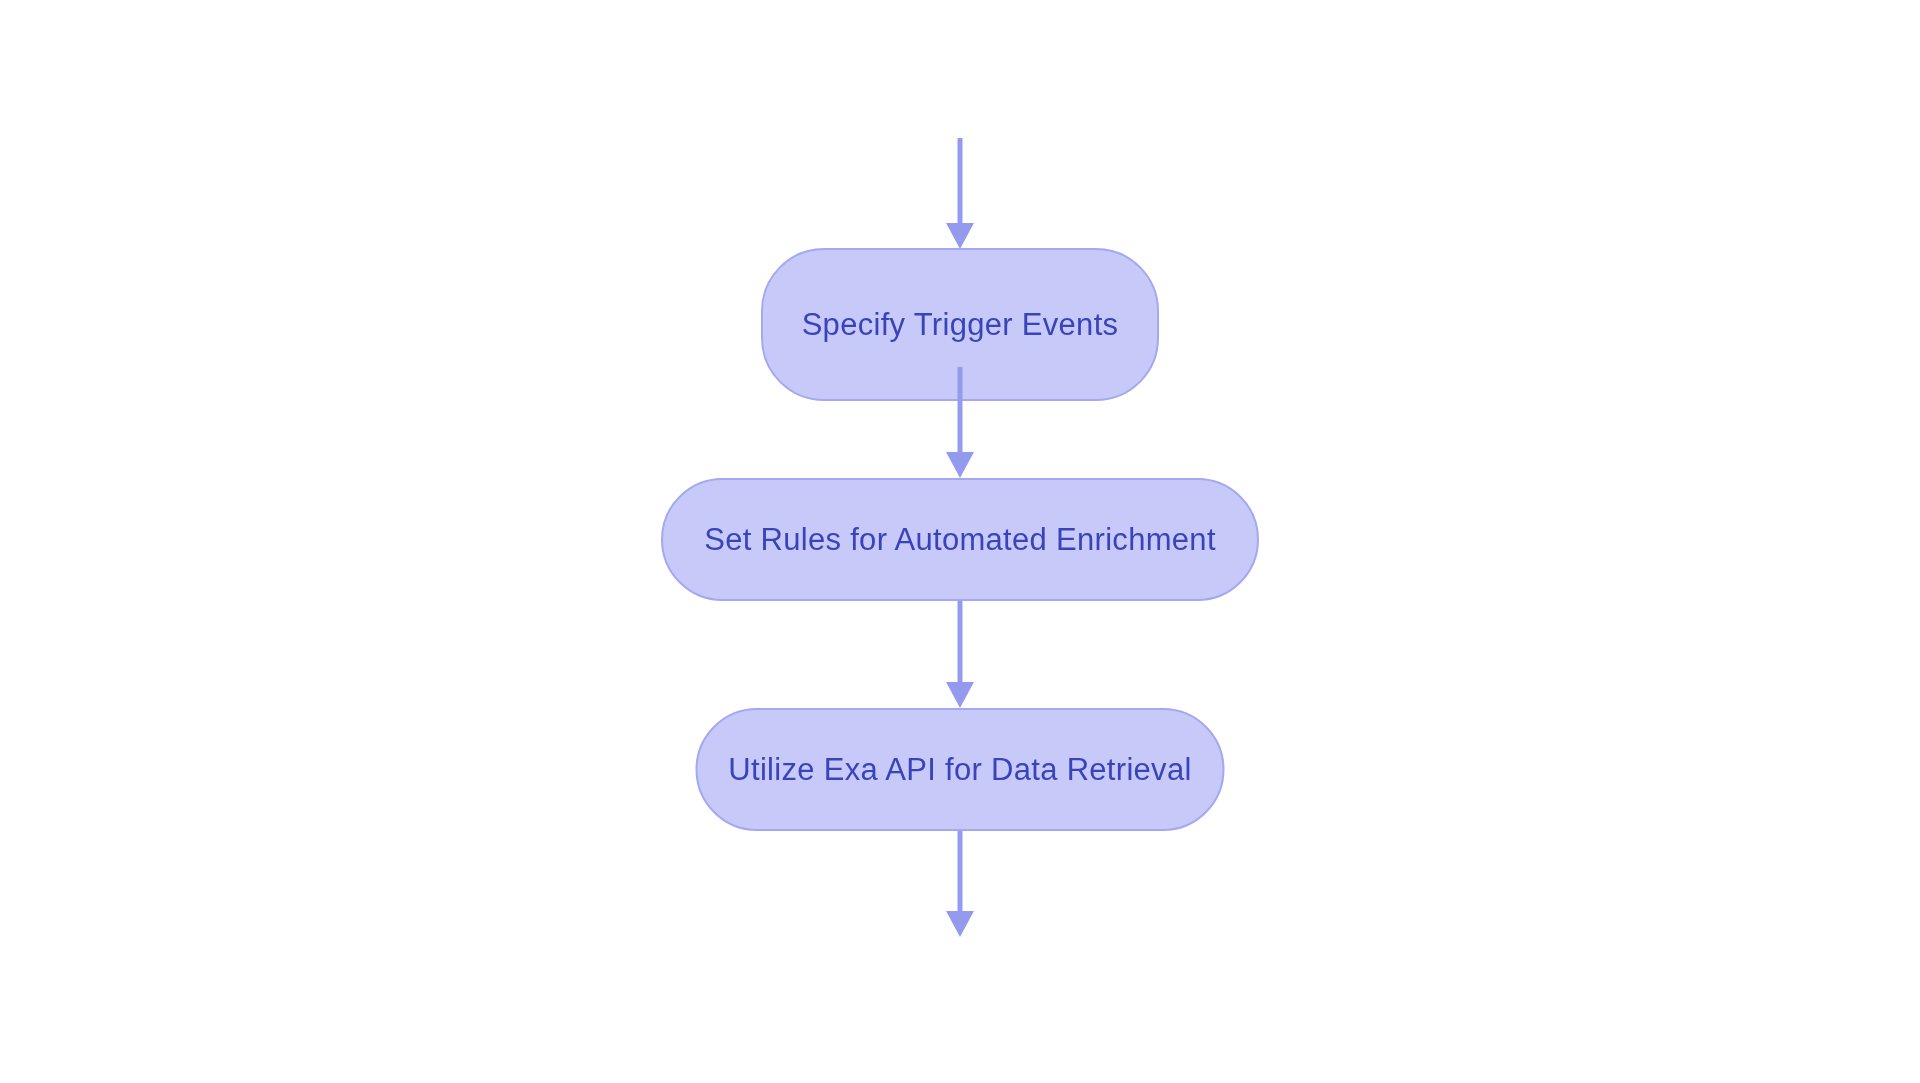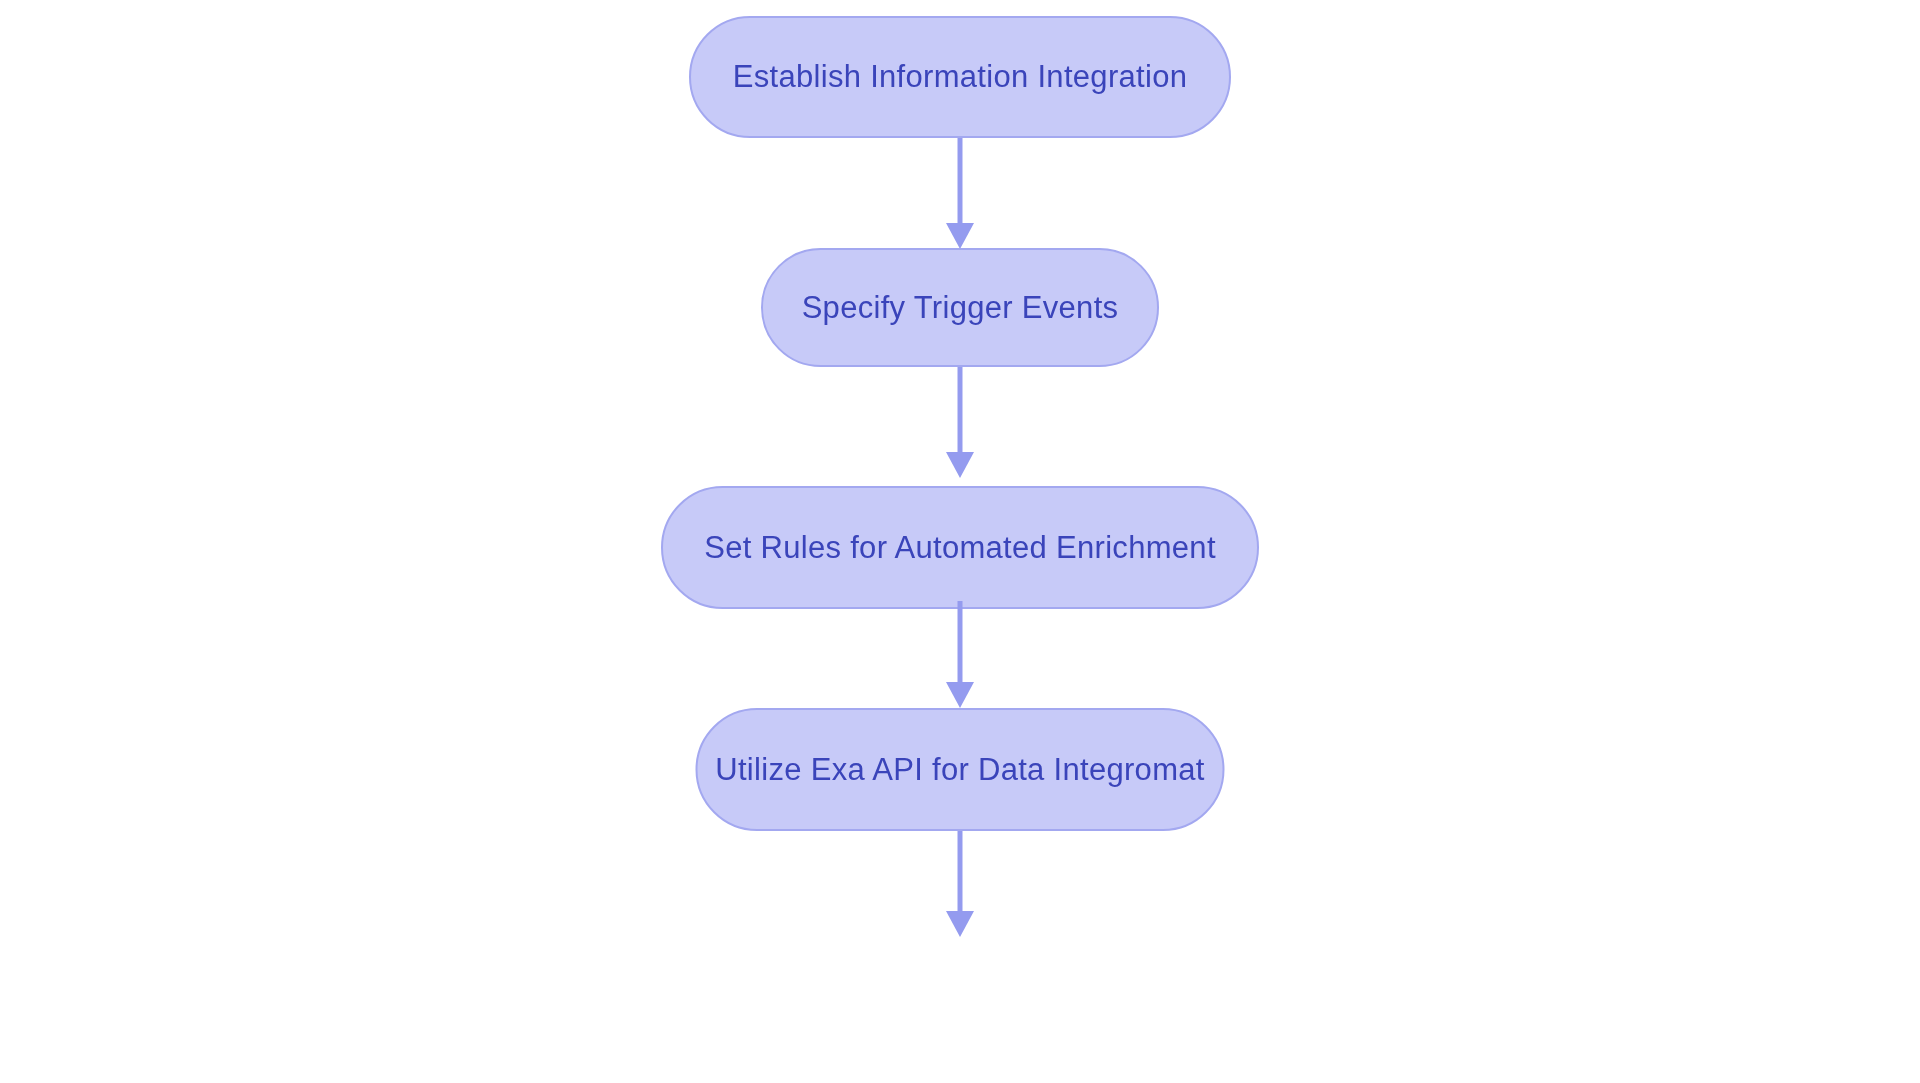--- a/index.html
+++ b/index.html
@@ -30,22 +30,22 @@
     text-align: center;
     background: var(--node-fill, #c7caf8);
     border: 2px solid var(--node-border, #a3a8f0);
     color: var(--node-text, #3a44ba);
     font-size: 31px;
     letter-spacing: 0.3px;
     border-radius: 63px;
     white-space: nowrap;
   }
   #node0 { top: 16px;  width: 542px; height: 122px; }
-  #node1 { top: 248px; width: 398px; height: 119px; }
-  #node2 { top: 478px; width: 598px; height: 123px; margin-top: 8px; }
+  #node1 { top: 248px; width: 398px; height: 153px; }
+  #node2 { top: 478px; width: 598px; height: 123px; }
   #node3 { top: 708px; width: 529px; height: 123px; }
   #node4 { top: 937px; width: 669px; height: 126px; }
 
   .arrow {
     position: absolute;
     left: 50%;
     transform: translateX(-50%);
     display: block;
   }
   #arrow0 { top: 138px; }
@@ -54,23 +54,20 @@
   #arrow3 { top: 831px; }
 
   .arrow line    { stroke: var(--arrow, #949bef); stroke-width: 5; }
   .arrow polygon { fill: var(--arrow, #949bef); }
 </style>
 </head>
 <body>
 
 <div class="canvas">
 
-  <div class="node" id="node0">
-    <span>Establish Information Integration</span>
-  </div>
 
   <svg class="arrow" id="arrow0" width="32" height="111" viewBox="0 0 32 111">
     <line x1="16" y1="0" x2="16" y2="87"></line>
     <polygon points="2,85 30,85 16,111"></polygon>
   </svg>
 
   <div class="node" id="node1">
     <span>Specify Trigger Events</span>
   </div>
 
@@ -82,21 +79,21 @@
   <div class="node" id="node2">
     <span>Set Rules for Automated Enrichment</span>
   </div>
 
   <svg class="arrow" id="arrow2" width="32" height="107" viewBox="0 0 32 107">
     <line x1="16" y1="0" x2="16" y2="83"></line>
     <polygon points="2,81 30,81 16,107"></polygon>
   </svg>
 
   <div class="node" id="node3">
-    <span>Utilize Exa API for Data Integromat</span>
+    <span>Utilize Exa API for Data Retrieval</span>
   </div>
 
   <svg class="arrow" id="arrow3" width="32" height="106" viewBox="0 0 32 106">
     <line x1="16" y1="0" x2="16" y2="82"></line>
     <polygon points="2,80 30,80 16,106"></polygon>
   </svg>
 
 
 </div>
 

